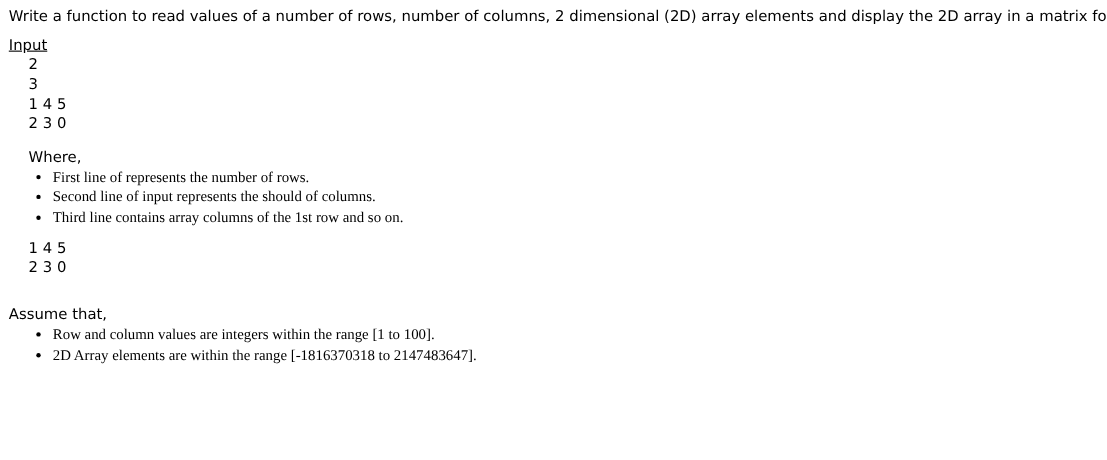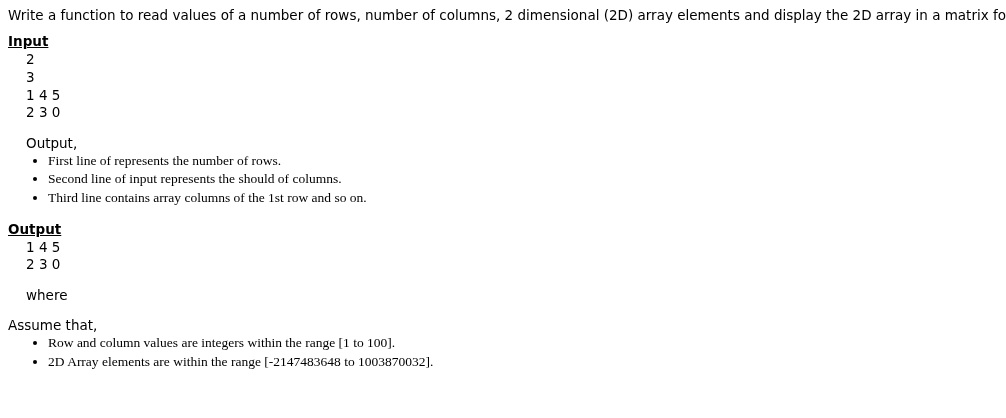--- a/index.html
+++ b/index.html
@@ -24,21 +24,20 @@
     font-size: 13.5px;
     padding-left: 4px;
     margin-bottom: 8px;
     white-space: nowrap;
   }
   .section-heading {
     text-decoration: underline;
     padding-left: 4px;
     margin-top: 2px;
     margin-bottom: 1px;
-    font-weight: bold;
   }
   .indent-block {
     padding-left: 22px;
   }
   .code-line {
     font-family: "DejaVu Sans", sans-serif;
     font-size: 13.5px;
     line-height: 1.30;
     white-space: pre;
   }
@@ -80,43 +79,41 @@
 
   <div>
     <div class="section-heading">Input</div>
     <div class="indent-block">
       <div class="code-line">2</div>
       <div class="code-line">3</div>
       <div class="code-line">1 4 5</div>
       <div class="code-line">2 3 0</div>
     </div>
     <div class="gap-med"></div>
-    <div class="where-label">Output,</div>
+    <div class="where-label">Where,</div>
     <ul class="bullets">
       <li>First line of represents the number of rows.</li>
       <li>Second line of input represents the should of columns.</li>
       <li>Third line contains array columns of the 1st row and so on.</li>
     </ul>
   </div>
 
   <div class="gap-small"></div>
 
   <div>
-    <div class="section-heading">Output</div>
     <div class="indent-block">
       <div class="code-line">1 4 5</div>
       <div class="code-line">2 3 0</div>
     </div>
     <div class="gap-med"></div>
-    <div class="where-label">where</div>
   </div>
 
   <div class="gap-med"></div>
 
   <div>
     <div class="assume-label">Assume that,</div>
     <ul class="bullets">
       <li>Row and column values are integers within the range [1 to 100].</li>
-      <li>2D Array elements are within the range [-2147483648 to 1003870032].</li>
+      <li>2D Array elements are within the range [-1816370318 to 2147483647].</li>
     </ul>
   </div>
 
 </div>
 
 </body></html>

